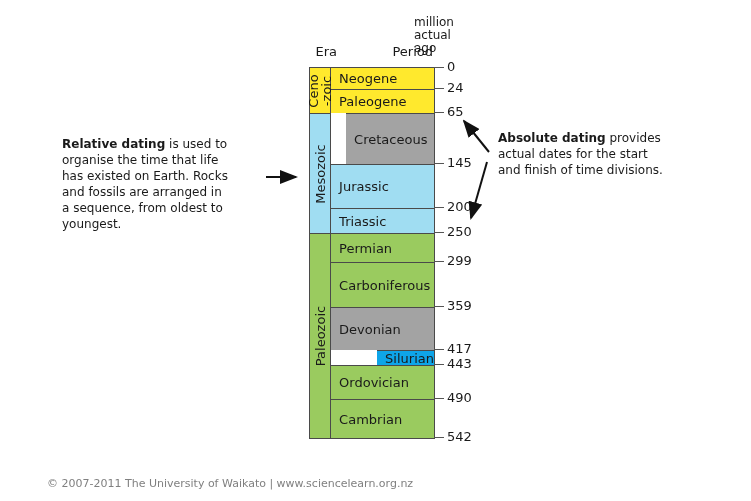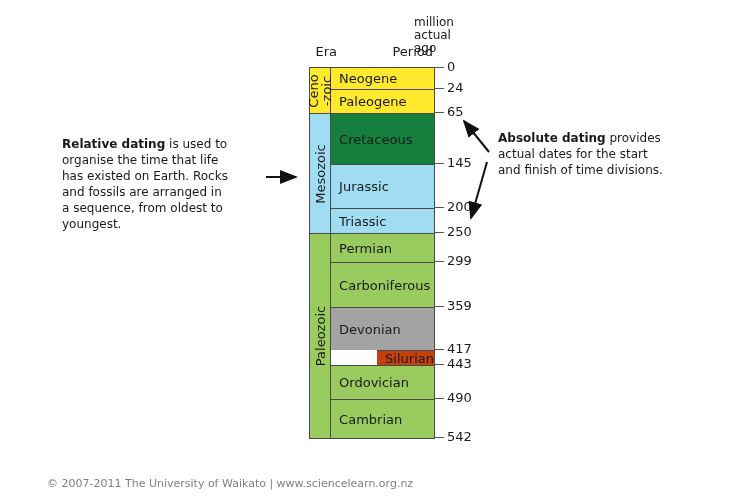--- a/index.html
+++ b/index.html
@@ -75,39 +75,39 @@
         </div>
       </div>
     </div>
     <div class="period-col">
       <div class="p-row" style="height: 21px; background-color: rgb(255, 233, 45);">
         <span>Neogene</span>
       </div>
       <div class="p-row" style="height: 24px; background-color: rgb(255, 233, 45);">
         <span>Paleogene</span>
       </div>
-      <div class="p-row" style="height: 51px; background-color: #15803d;">
+      <div class="p-row" style="height: 51px; background-color: #a3a3a3; margin-left: 15px;">
         <span>Cretaceous</span>
       </div>
       <div class="p-row" style="height: 44px; background-color: rgb(160, 221, 242);">
         <span>Jurassic</span>
       </div>
       <div class="p-row" style="height: 25px; background-color: rgb(160, 221, 242);">
         <span>Triassic</span>
       </div>
       <div class="p-row" style="height: 29px; background-color: rgb(154, 203, 95);">
         <span>Permian</span>
       </div>
       <div class="p-row" style="height: 45px; background-color: rgb(154, 203, 95);">
         <span>Carboniferous</span>
       </div>
       <div class="p-row" style="height: 43px; background-color: #a3a3a3;">
         <span>Devonian</span>
       </div>
-      <div class="p-row" style="height: 15px; background-color: #c2410c; margin-left: 46px;">
+      <div class="p-row" style="height: 15px; background-color: #0ea5e9; margin-left: 46px;">
         <span>Silurian</span>
       </div>
       <div class="p-row" style="height: 34px; background-color: rgb(154, 203, 95);">
         <span>Ordovician</span>
       </div>
       <div class="p-row" style="height: 39px; background-color: rgb(154, 203, 95);">
         <span>Cambrian</span>
       </div>
     </div>
   </div>

